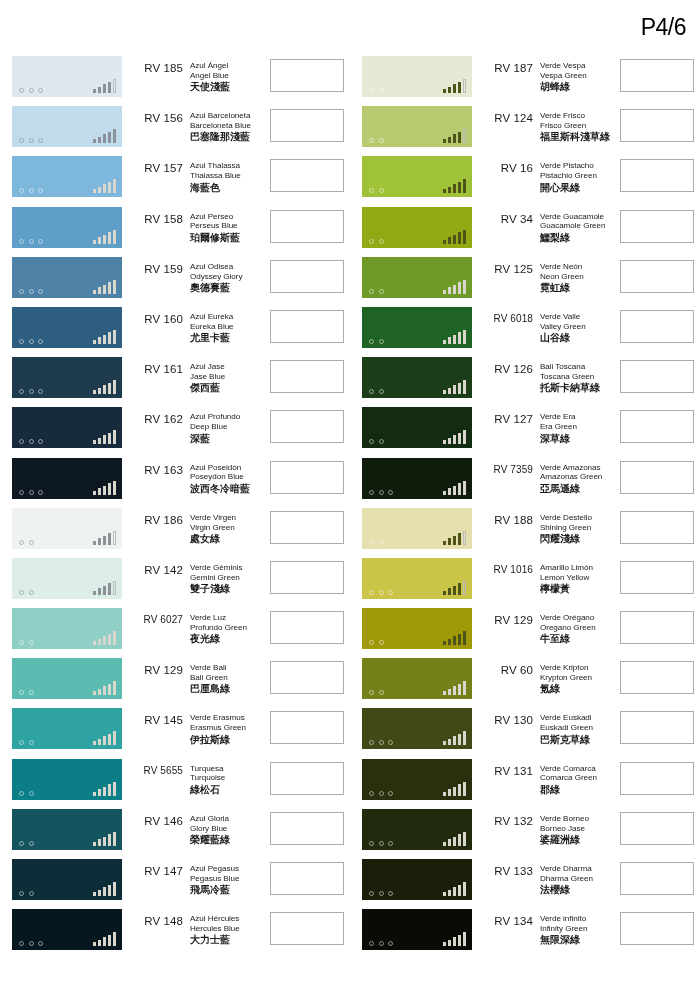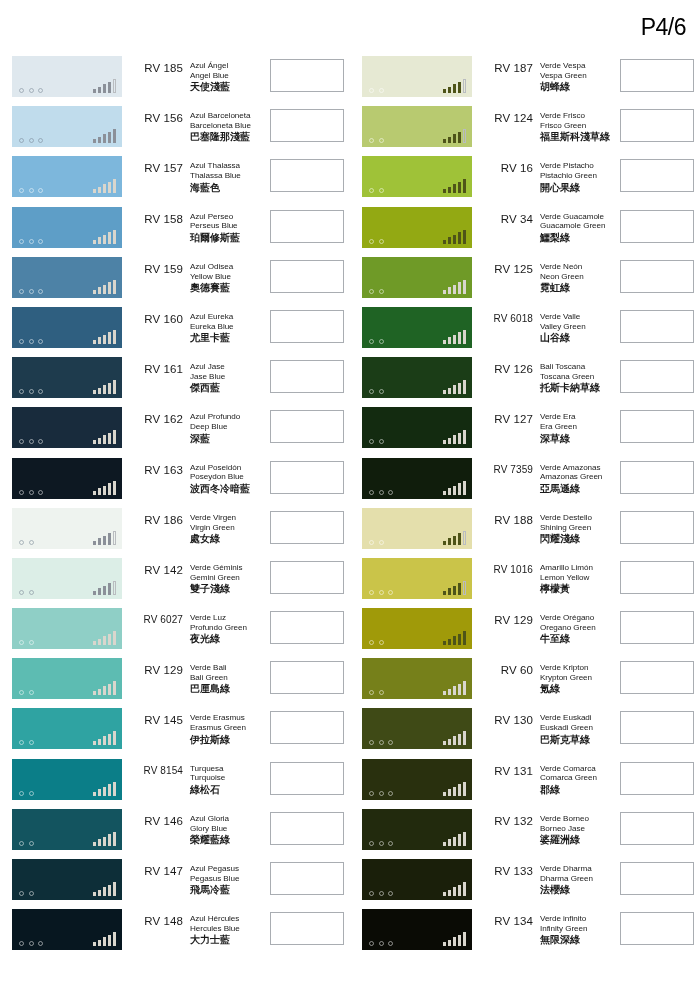--- a/index.html
+++ b/index.html
@@ -263,21 +263,21 @@
             <span class="bar b1"></span>
             <span class="bar b2"></span>
             <span class="bar b3"></span>
             <span class="bar b4"></span>
             <span class="bar b5"></span>
           </div>
         </div>
         <div class="code">RV 159</div>
         <div class="names">
           <div class="es">Azul Odisea</div>
-          <div class="en">Yellow Blue</div>
+          <div class="en">Odyssey Glory</div>
           <div class="zh">奧德賽藍</div>
         </div>
         <div class="writebox"></div>
       </div>
       <div class="row">
         <div class="swatch">
           <div class="swatch-inner" style="background: rgb(47, 95, 128);"></div>
           <div class="dots dark">
             <span class="dot"></span>
             <span class="dot"></span>
@@ -494,21 +494,21 @@
             <span class="dot"></span>
           </div>
           <div class="bars dark">
             <span class="bar b1"></span>
             <span class="bar b2"></span>
             <span class="bar b3"></span>
             <span class="bar b4"></span>
             <span class="bar b5"></span>
           </div>
         </div>
-        <div class="code narrow">RV 8154</div>
+        <div class="code narrow">RV 5655</div>
         <div class="names">
           <div class="es">Turquesa</div>
           <div class="en">Turquoise</div>
           <div class="zh">綠松石</div>
         </div>
         <div class="writebox"></div>
       </div>
       <div class="row">
         <div class="swatch">
           <div class="swatch-inner" style="background: rgb(19, 84, 95);"></div>

